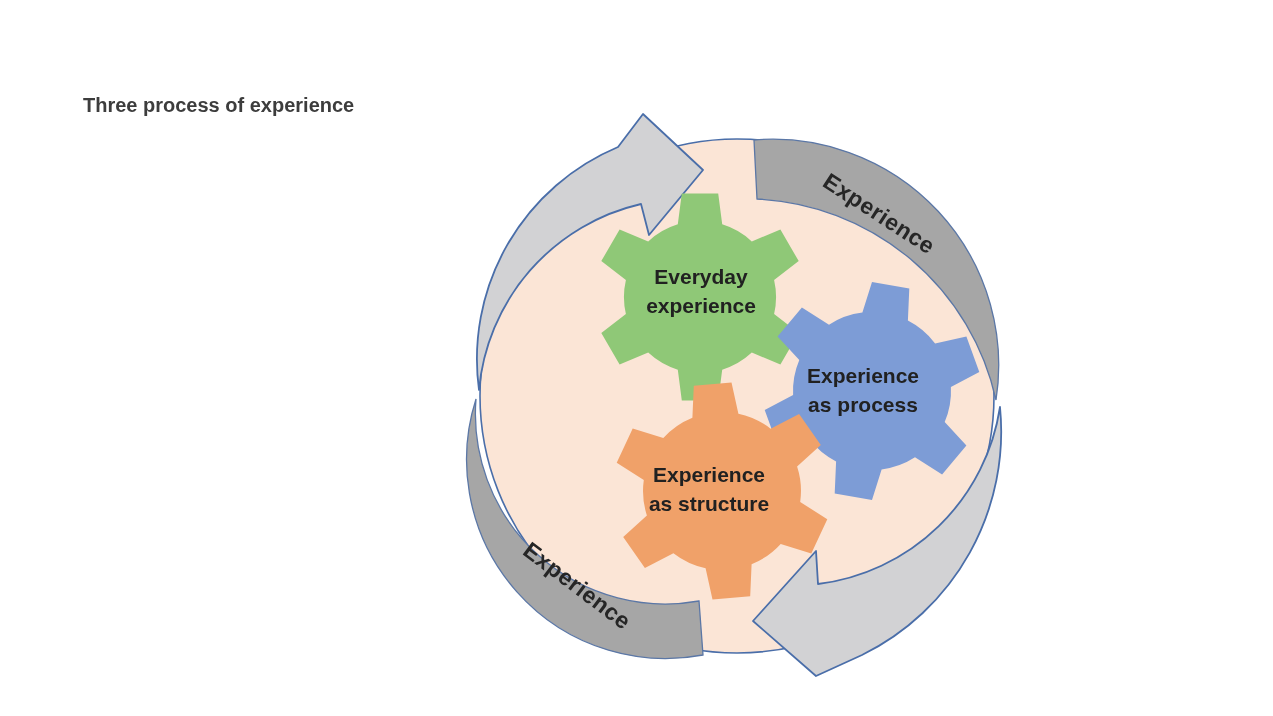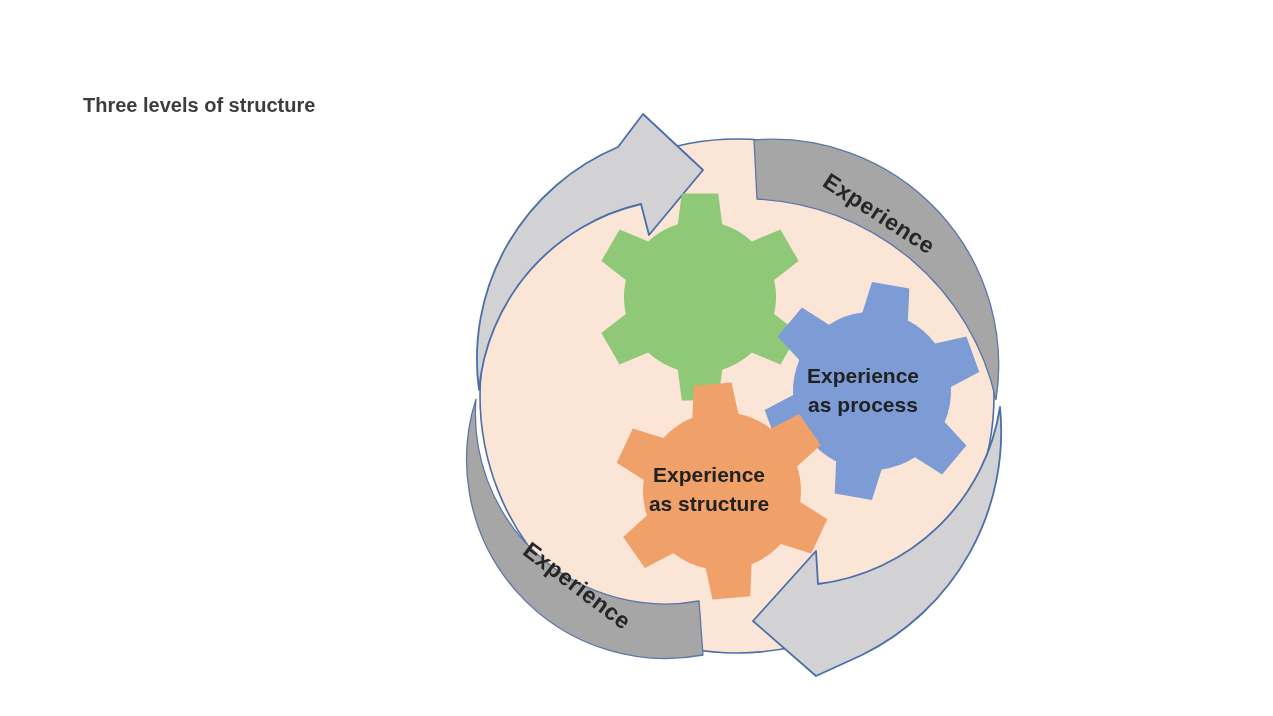--- a/index.html
+++ b/index.html
@@ -42,39 +42,43 @@
     color:#262626;
     letter-spacing:0.5px;
     white-space:nowrap;
   }
 </style>
 </head>
 <body>
 
 <div class="slide">
 
-  <div class="title">Three levels of structure</div>
+  <div class="title">Three process of experience</div>
 
   <svg class="diagram-svg" viewBox="0 0 1273 716">
 
     <circle cx="737" cy="396" r="257" stroke-width="1.6" fill="#fbe5d6" stroke="#4a6ea9"></circle>
 
     <path d="M 754,140 A 226,226 0 0 1 996,400 A 257,257 0 0 0 757,199 Z" stroke-width="1.3" fill="#a6a6a6" stroke="#5b77a6"></path>
 
     <path d="M 476,399 A 199,199 0 0 0 703,655 L 699,601 A 190,190 0 0 1 476,399 Z" stroke-width="1.3" fill="#a6a6a6" stroke="#5b77a6"></path>
 
     <path d="M 479,390 A 230,230 0 0 1 618,147 L 643,114 L 703,170 L 649,235 L 641,204 A 210,210 0 0 0 479,390 Z" stroke-width="1.8" stroke-linejoin="round" fill="#d2d2d4" stroke="#4a6ea9"></path>
 
     <path d="M 1000,407 A 249,249 0 0 1 862,655 L 816,676 L 753,621 L 816,551 L 818,584 A 210,210 0 0 0 1000,407 Z" stroke-width="1.8" stroke-linejoin="round" fill="#d2d2d4" stroke="#4a6ea9"></path>
 
     <path stroke="none" fill="#8fc877" d="M677.8,224.3 L681.8,193.6 L718.2,193.6 L722.2,224.3 A76 76 0 0 1 751.8,241.4 L780.4,229.5 L798.7,261.1 L774.1,279.9 A76 76 0 0 1 774.1,314.1 L798.7,332.9 L780.4,364.5 L751.8,352.6 A76 76 0 0 1 722.2,369.7 L718.2,400.4 L681.8,400.4 L677.8,369.7 A76 76 0 0 1 648.2,352.6 L619.6,364.5 L601.3,332.9 L625.9,314.1 A76 76 0 0 1 625.9,279.9 L601.3,261.1 L619.6,229.5 L648.2,241.4 A76 76 0 0 1 677.8,224.3 Z"></path>
     <path stroke="none" fill="#7d9cd6" d="M862.4,312.6 L872.0,282.0 L909.3,288.6 L907.9,320.6 A79 79 0 0 1 935.1,343.5 L966.4,336.5 L979.3,372.1 L950.9,386.9 A79 79 0 0 1 944.7,421.9 L966.4,445.5 L942.1,474.5 L915.0,457.3 A79 79 0 0 1 881.6,469.4 L872.0,500.0 L834.7,493.4 L836.1,461.4 A79 79 0 0 1 808.9,438.5 L777.6,445.5 L764.7,409.9 L793.1,395.1 A79 79 0 0 1 799.3,360.1 L777.6,336.5 L801.9,307.5 L829.0,324.7 A79 79 0 0 1 862.4,312.6 Z"></path>
     <path stroke="none" fill="#f0a169" d="M692.4,417.8 L693.8,385.7 L731.5,382.4 L738.4,413.7 A79 79 0 0 1 770.6,428.7 L799.1,413.9 L820.8,444.9 L797.1,466.6 A79 79 0 0 1 800.2,502.0 L827.3,519.2 L811.3,553.5 L780.7,543.9 A79 79 0 0 1 751.6,564.2 L750.2,596.3 L712.5,599.6 L705.6,568.3 A79 79 0 0 1 673.4,553.3 L644.9,568.1 L623.2,537.1 L646.9,515.4 A79 79 0 0 1 643.8,480.0 L616.7,462.8 L632.7,428.5 L663.3,438.1 A79 79 0 0 1 692.4,417.8 Z"></path>
   </svg>
 
+  <div class="gear-label" style="left:701px;top:291px;">
+    <span>Everyday</span>
+    <span>experience</span>
+  </div>
   <div class="gear-label" style="left:863px;top:390px;">
     <span>Experience</span>
     <span>as process</span>
   </div>
   <div class="gear-label" style="left:709px;top:489px;">
     <span>Experience</span>
     <span>as structure</span>
   </div>
 
   <div class="band-label" style="left:879px;top:214px;--rot:33deg;">Experience</div>

